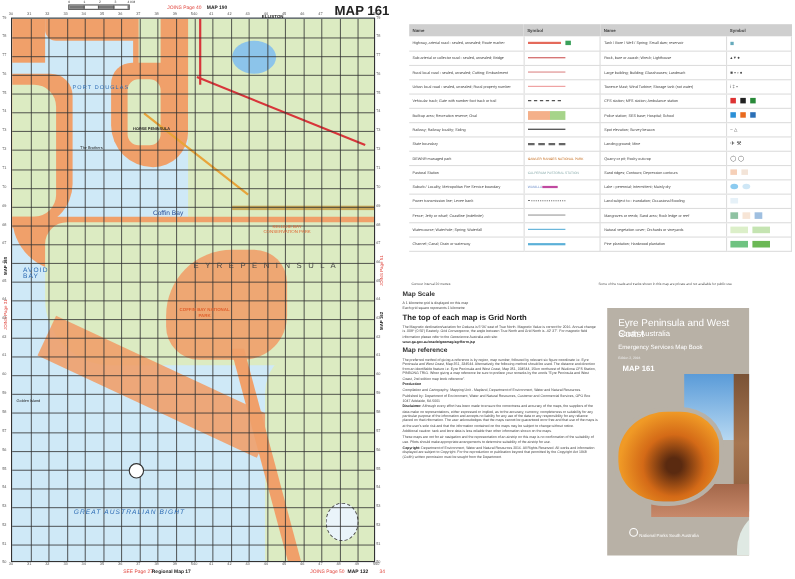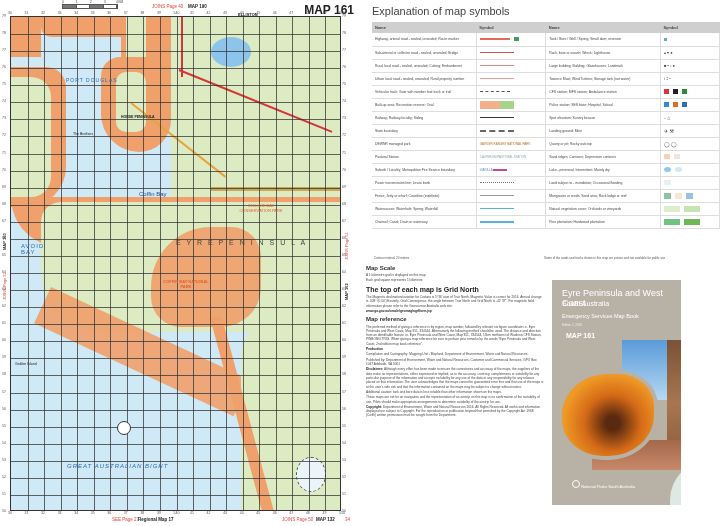--- a/index.html
+++ b/index.html
@@ -264,21 +264,20 @@
     <span class="tick" style="left: 342px; top: 457.793px;">53</span>
     <span class="tick" style="left: 2px; top: 474.862px;">52</span>
     <span class="tick" style="left: 342px; top: 474.862px;">52</span>
     <span class="tick" style="left: 2px; top: 491.931px;">51</span>
     <span class="tick" style="left: 342px; top: 491.931px;">51</span>
     <span class="tick" style="left: 2px; top: 509px;">50</span>
     <span class="tick" style="left: 342px; top: 509px;">50</span>
   </div>
 
 <div class="right">
-  <h1>Explanation of map symbols</h1>
   <table>
     <thead>
         <tr>
       <th style="width:30%">Name</th>
       <th style="width:20%">Symbol</th>
       <th style="width:33%">Name</th>
       <th style="width:17%">Symbol</th>
     </tr>
       </thead>
     <tbody id="legend-body">

